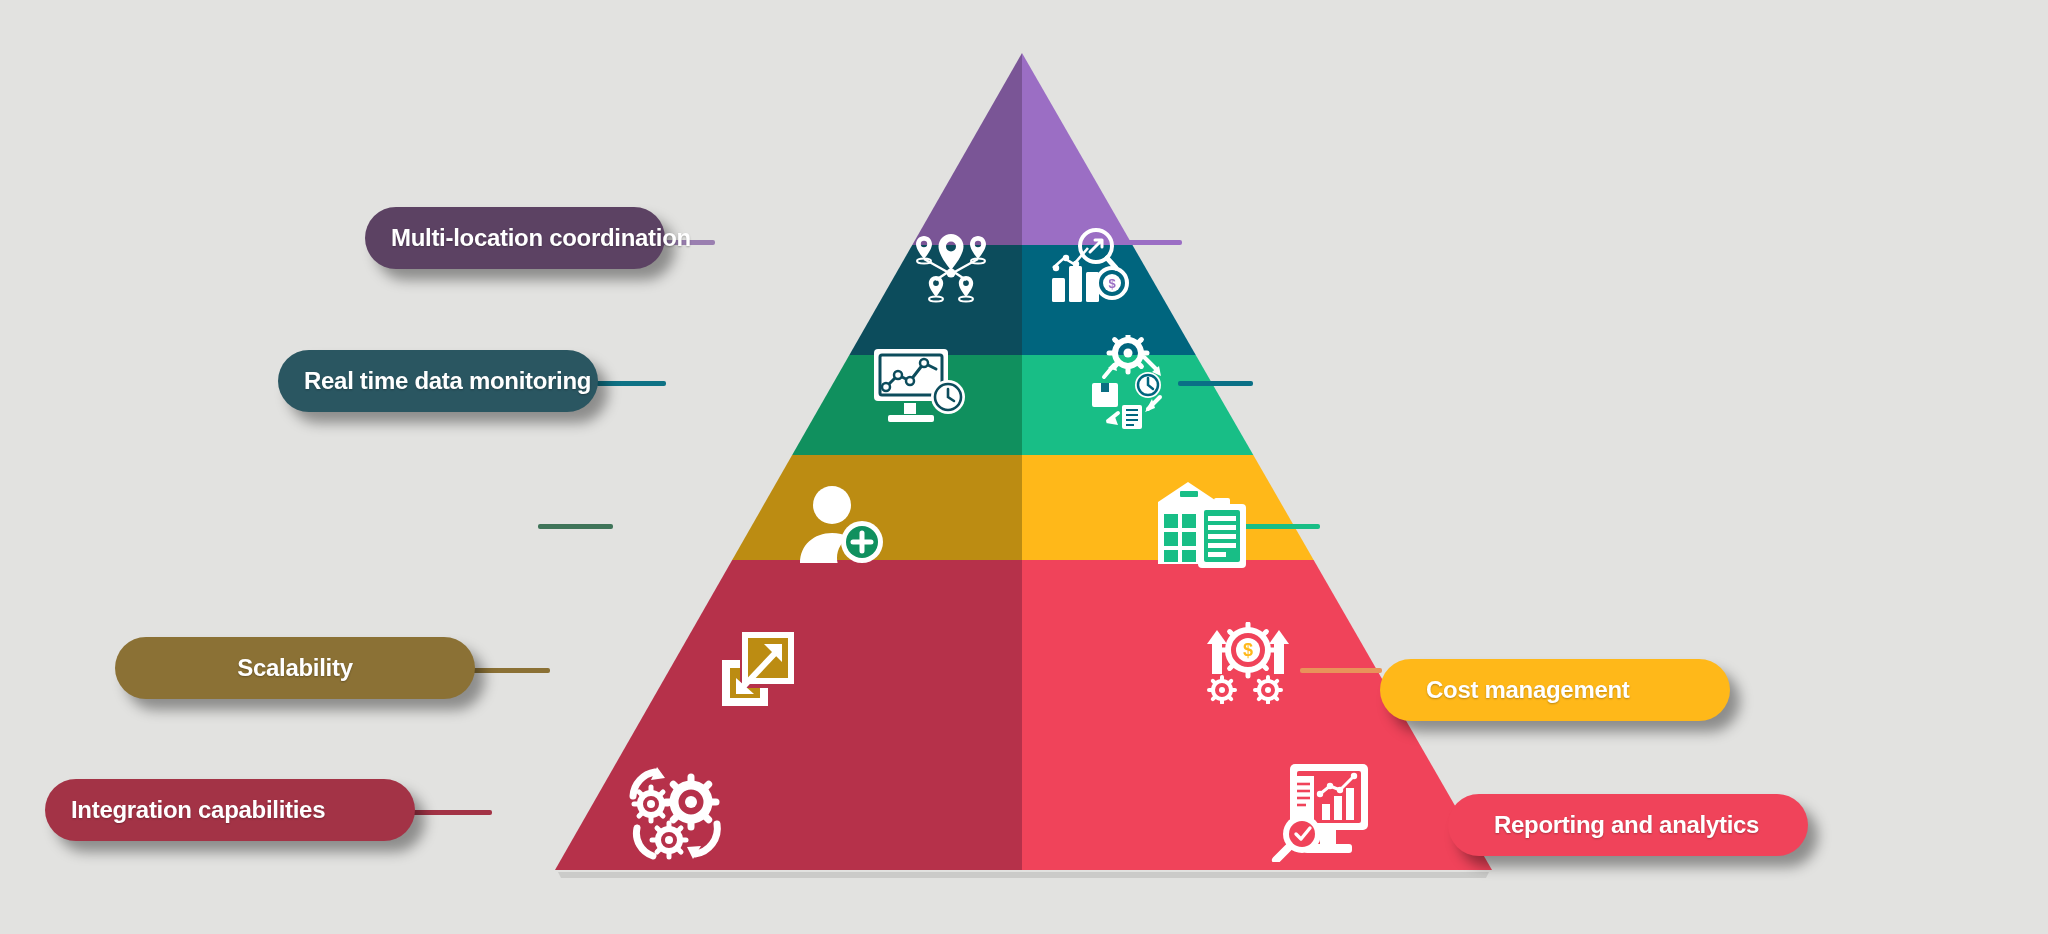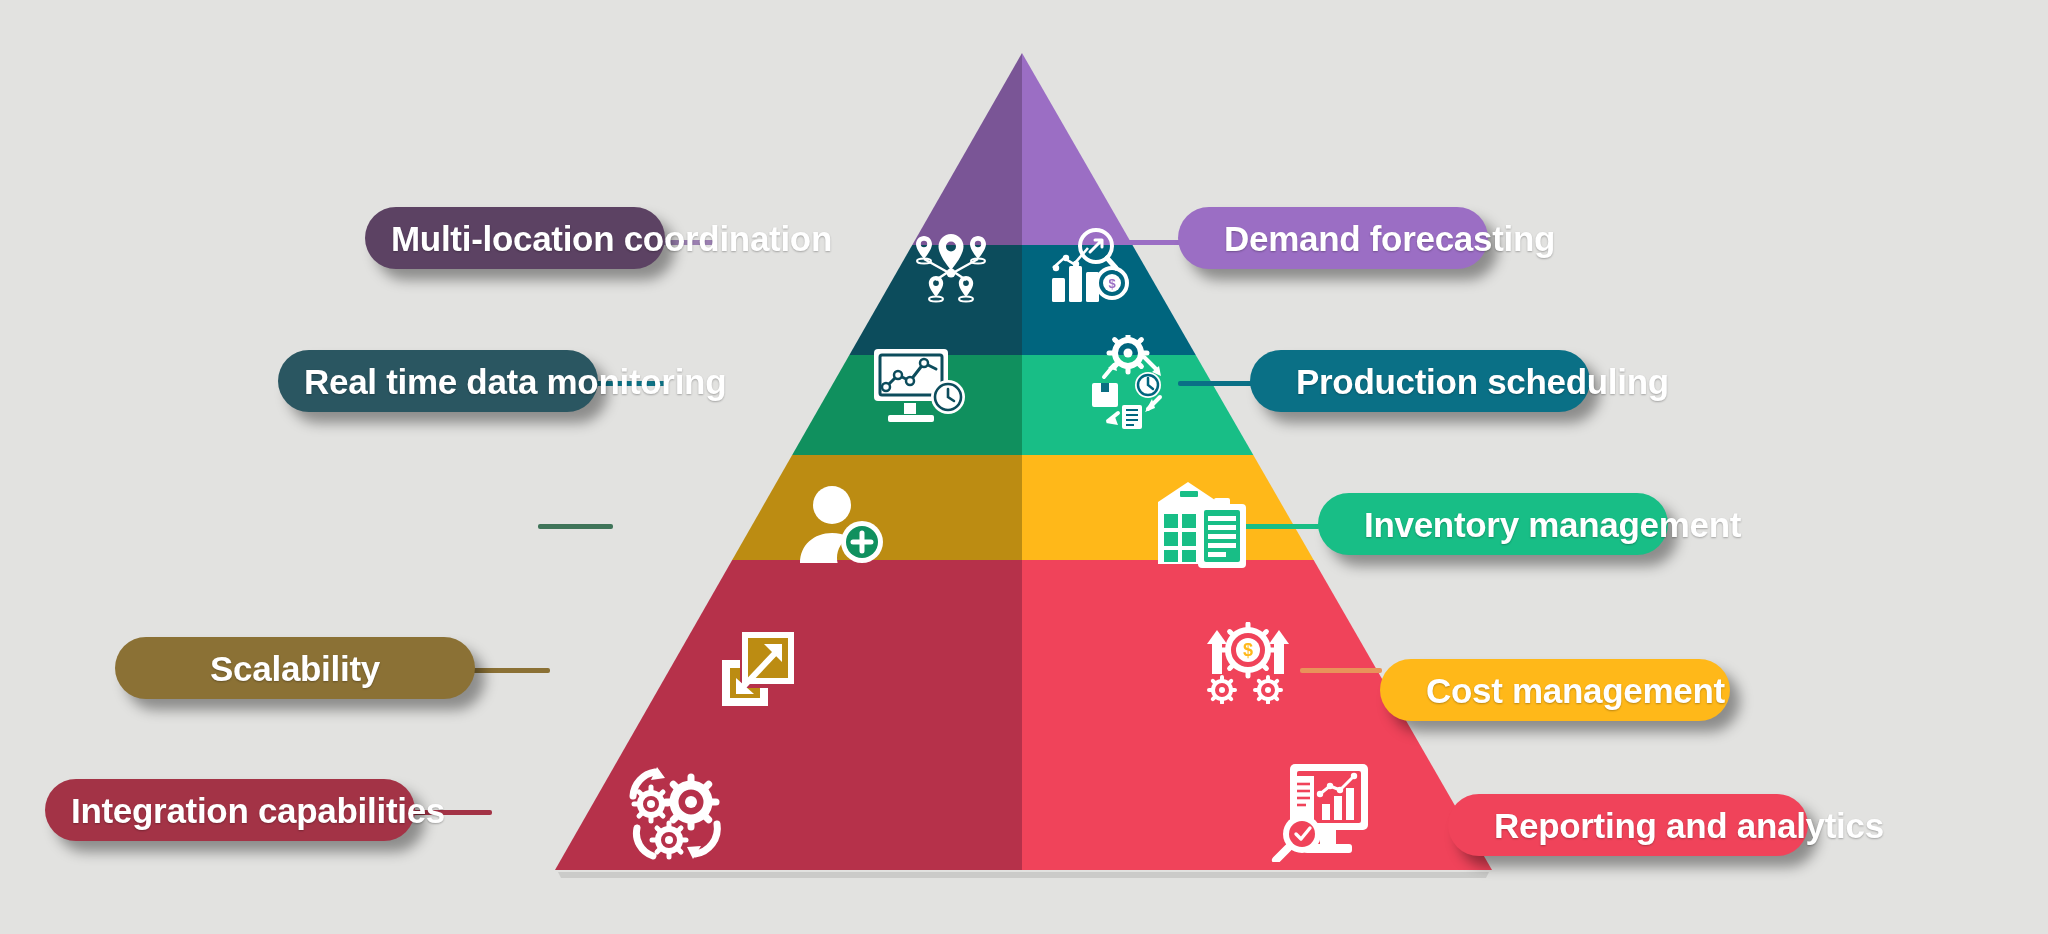--- a/index.html
+++ b/index.html
@@ -47,21 +47,21 @@
     border-radius: 34px;
     display: flex;
     align-items: center;
     box-shadow: 10px 11px 13px rgba(0,0,0,0.38);
     box-sizing: border-box;
   }
   .pill-label {
     width: 100%;
     color: #ffffff;
     font-weight: bold;
-    font-size: 35px;
+    font-size: 24px;
     letter-spacing: -0.3px;
     white-space: nowrap;
     text-shadow: 0 1px 2px rgba(0,0,0,0.28);
     line-height: 1;
   }
   .pill.left  { justify-content: flex-start; padding-left: 26px; }
   .pill.right { justify-content: flex-start; padding-left: 46px; }
   .pill.left .pill-label  { text-align: left; }
   .pill.right .pill-label { text-align: left; }
 
@@ -136,31 +136,22 @@
 
 
   <div class="pill left center-text" style="left:115px; top:637px; width:360px; background:#8B7135;">
     <span class="pill-label">Scalability</span>
   </div>
 
   <div class="pill left" style="left:45px; top:779px; width:370px; background:#A33346;">
     <span class="pill-label">Integration capabilities</span>
   </div>
 
-  <div class="pill right" style="left:1178px; top:207px; width:310px; background:#9B6EC4;">
-    <span class="pill-label">Demand forecasting</span>
-  </div>
-
-  <div class="pill right" style="left:1250px; top:350px; width:340px; background:#0A7086;">
-    <span class="pill-label">Production scheduling</span>
-  </div>
-
-  <div class="pill right" style="left:1318px; top:493px; width:350px; background:#18BE86;">
-    <span class="pill-label">Inventory management</span>
-  </div>
+
+
 
   <div class="pill right" style="left:1380px; top:659px; width:350px; background:#FFB819;">
     <span class="pill-label center-text">Cost management</span>
   </div>
 
   <div class="pill right" style="left:1448px; top:779px; width:360px; background:#F0435A;margin-top:15px;">
     <span class="pill-label">Reporting and analytics</span>
   </div>
 
   <div class="pyr-icon" style="left:908px; top:232px;">

